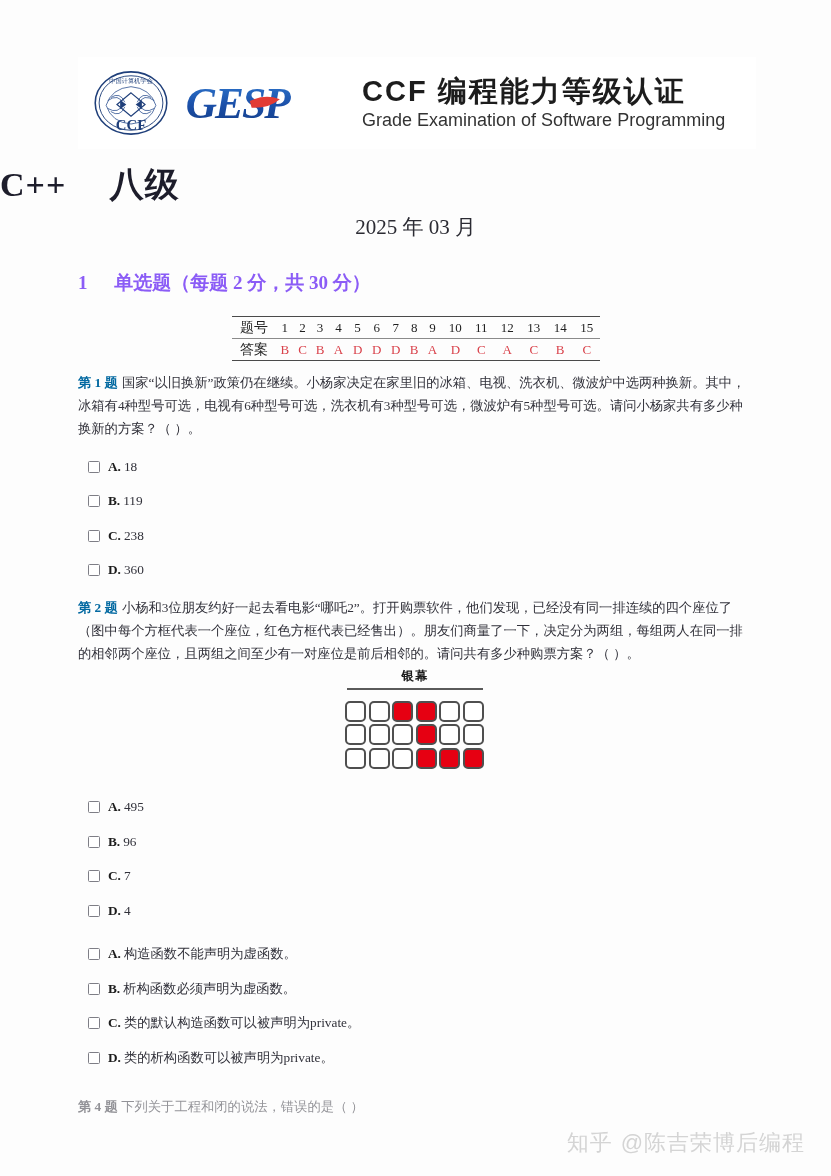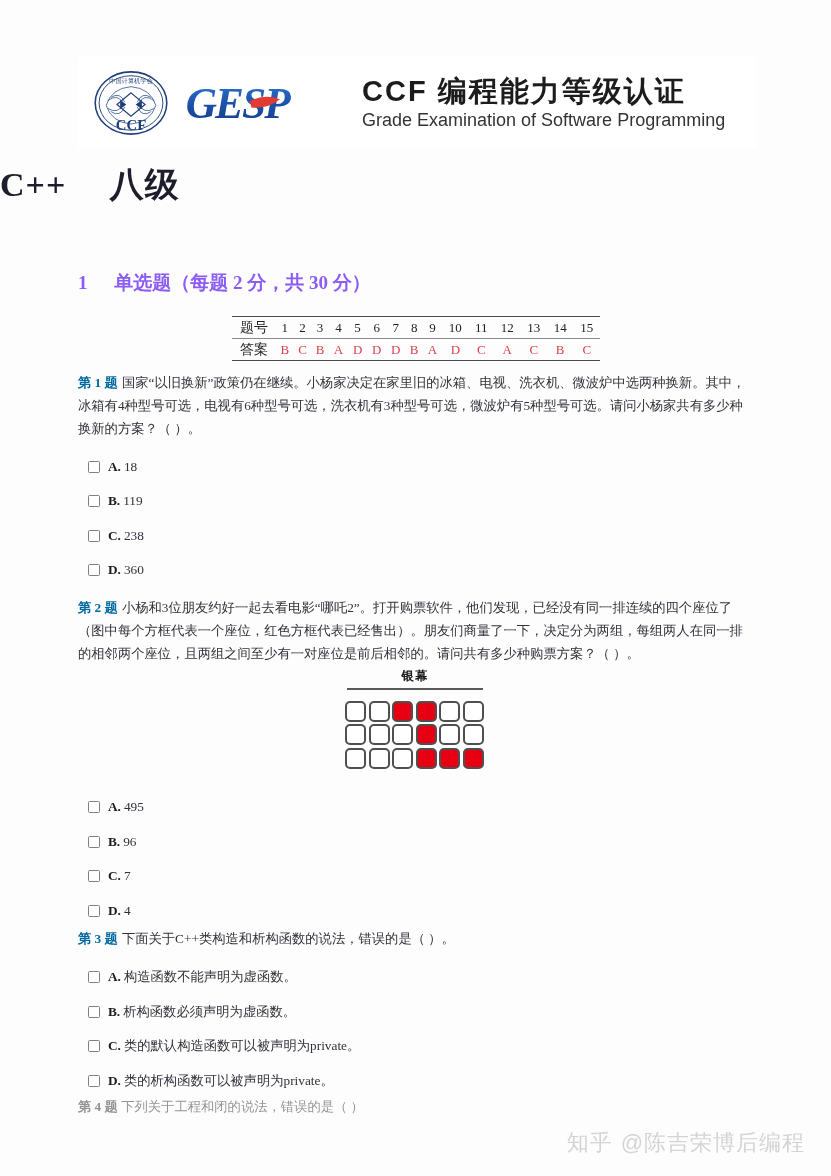--- a/index.html
+++ b/index.html
@@ -284,20 +284,21 @@
     <div class="header-text">
       <div class="header-cn">CCF 编程能力等级认证</div>
       <div class="header-en">Grade Examination of Software Programming</div>
     </div>
   </div>
 
   <div class="exam-title">
     <span>C++</span>
     <span class="lvl">八级</span>
   </div>
+  <div class="exam-date">2025 年 03 月</div>
 
   <div class="section-head">
     <span class="num">1</span>
     <span>单选题（每题 2 分，共 30 分）</span>
   </div>
 
   <table class="answer-table">
     <thead>
       <tr>
         <th class="rowhead">题号</th>
@@ -422,23 +423,20 @@
       </div>
       <div class="opt">
         <span class="checkbox"></span>
         <span class="letter">D.</span>
         <span>4</span>
       </div>
     </div>
   </div>
 
   <div class="qblock" style="top:928px;">
-    <div class="qtext">
-      <span class="ln"><span class="qlabel">第 3 题</span><span>下面关于C++类构造和析构函数的说法，错误的是（ ）。</span></span>
-    </div>
     <div class="opts">
       <div class="opt">
         <span class="checkbox"></span>
         <span class="letter">A.</span>
         <span>构造函数不能声明为虚函数。</span>
       </div>
       <div class="opt">
         <span class="checkbox"></span>
         <span class="letter">B.</span>
         <span>析构函数必须声明为虚函数。</span>

